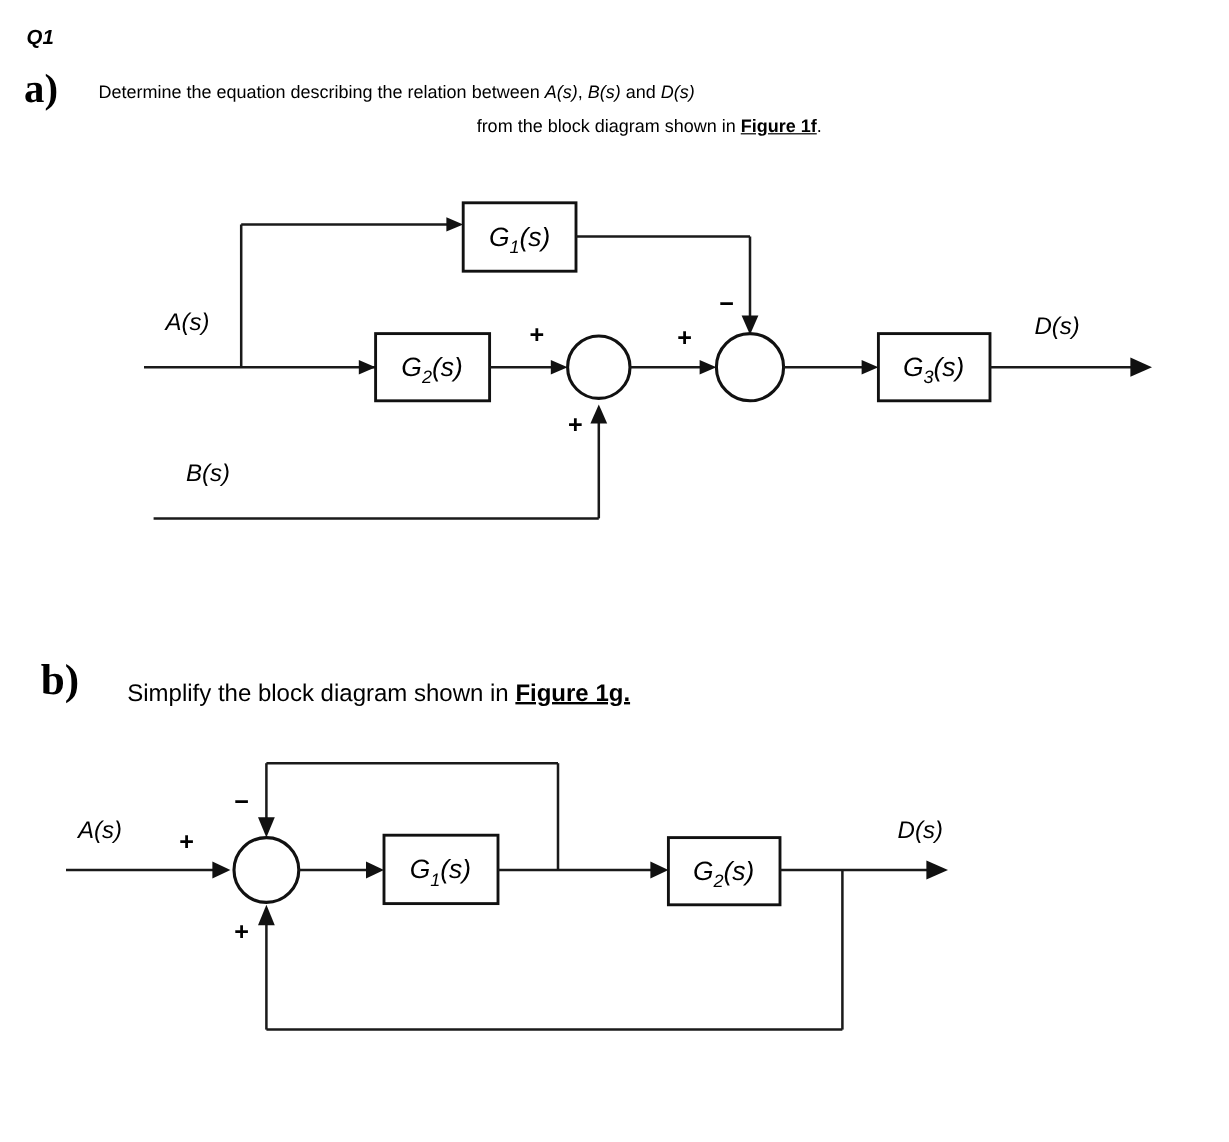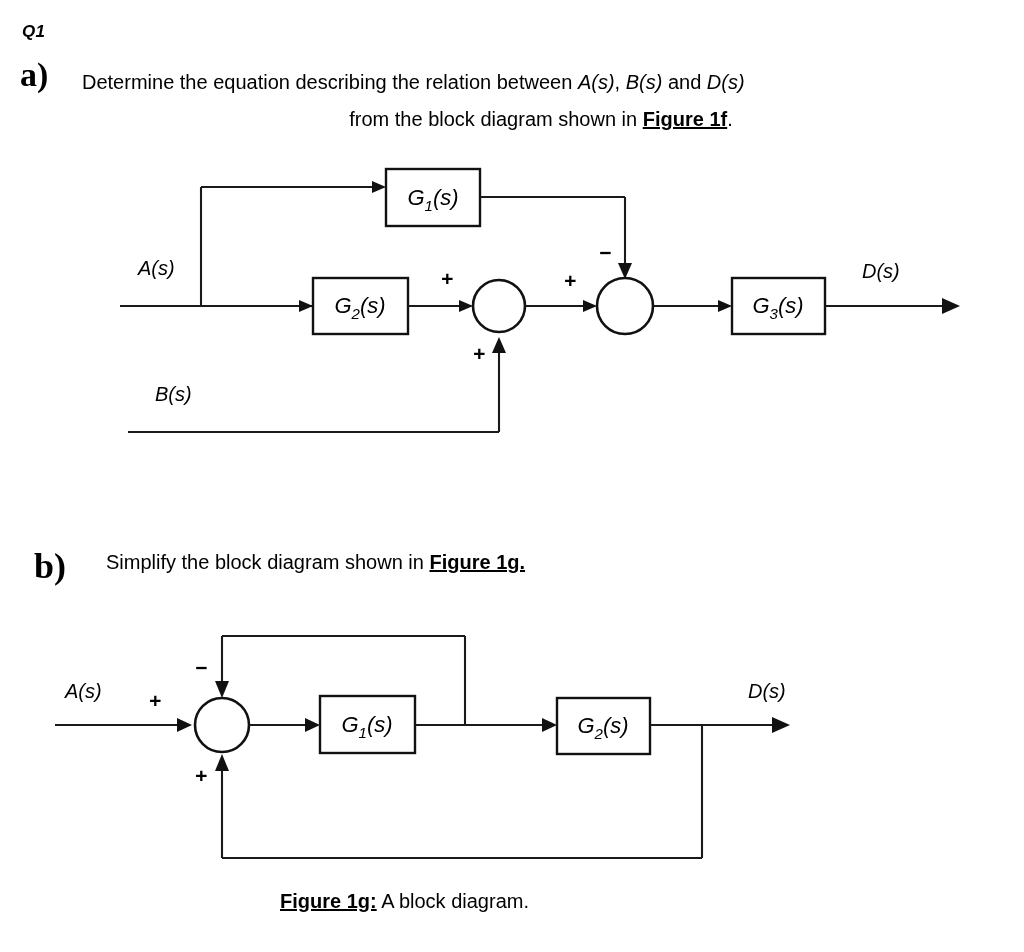--- a/index.html
+++ b/index.html
@@ -44,30 +44,30 @@
   }
   .part-a-marker { left: 20px; top: 58px; }
   .part-b-marker { left: 34px; top: 548px; font-size: 36px; }
 
   
   .part-a-text {
     position: absolute;
     left: 82px;
     top: 64px;
     width: 918px;
-    font-size: 20px;
+    font-size: 15px;
     line-height: 1.85;
     text-align: justify;
     text-justify: inter-word;
   }
   .part-a-text .line2 { text-align: center; }
   .part-b-text {
     position: absolute;
     left: 106px;
-    top: 546px;
+    top: 562px;
     font-size: 20px;
     line-height: 1.6;
   }
 
   .ital { font-style: italic; }
   .figref {
     font-weight: bold;
     text-decoration: underline;
   }
 
@@ -240,17 +240,14 @@
       <text class="blk-label" x="603" y="123" text-anchor="middle">
         <tspan>G</tspan><tspan dy="6" font-size="15">2</tspan><tspan dy="-6">(s)</tspan>
       </text>
 
       <line class="wire" x1="650" y1="115" x2="775" y2="115"></line>
       <polygon class="arrowhead" points="790,115 772,107 772,123"></polygon>
       <text class="sig-label" x="748" y="88">D(s)</text>
     </svg>
   </div>
 
-  <div class="caption caption-1g">
-    <span class="figref">Figure 1g:</span><span> A block diagram.</span>
-  </div>
 
 </div>
 
 </body></html>

